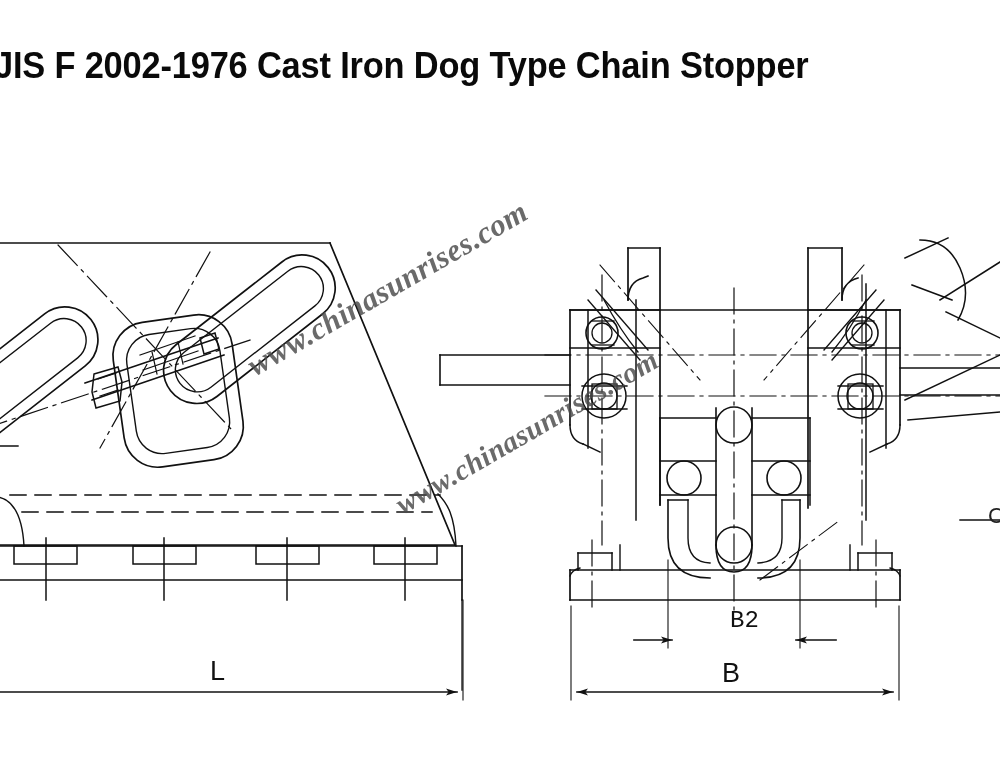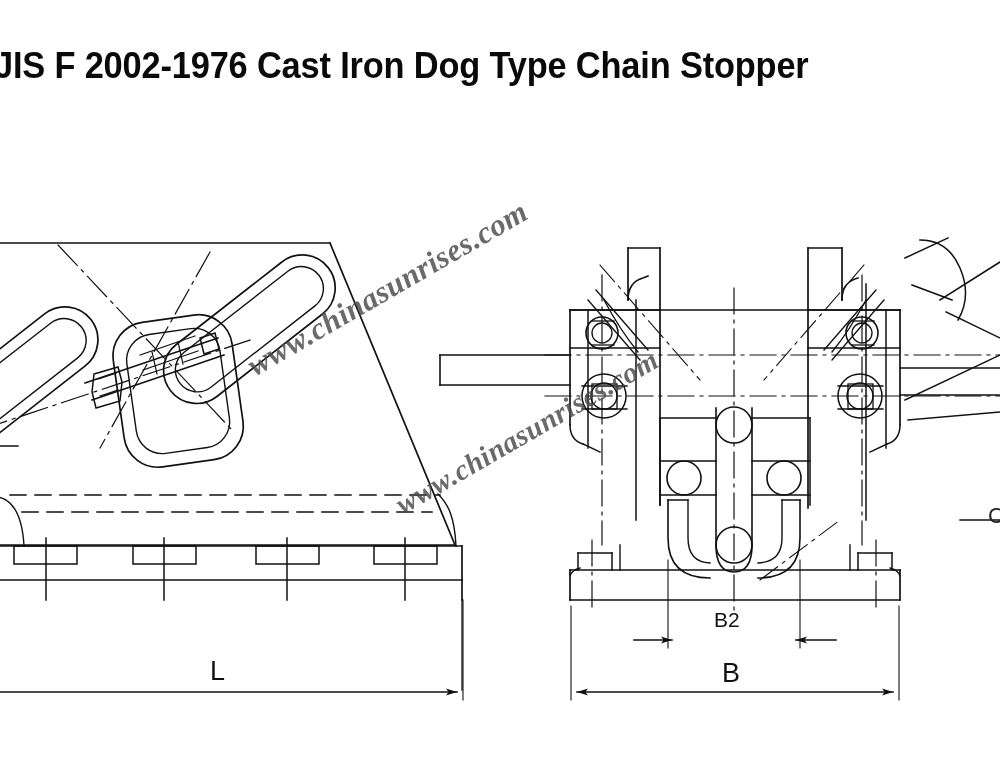--- a/index.html
+++ b/index.html
@@ -37,21 +37,21 @@
   
   .dim-label{
     position:absolute;
     font-family:"Liberation Sans","DejaVu Sans",sans-serif;
     font-size:27px;
     color:#111;
     line-height:1;
     white-space:nowrap;
   }
   #dim-label-L{left:210px;top:658px;}
-  #dim-label-B2{left:714px;top:609px;font-size:21px;}
+  #dim-label-B2{left:730px;top:609px;font-size:24px;font-family:Liberation Mono, monospace;}
   #dim-label-B{left:722px;top:660px;}
   #dim-label-edge{left:988px;top:505px;font-size:22px;color:#222;}
 
   
   .watermark{
     position:absolute;
     font-family:"Liberation Serif","DejaVu Serif",serif;
     font-style:italic;
     font-weight:bold;
     color:#4a4a4a;

